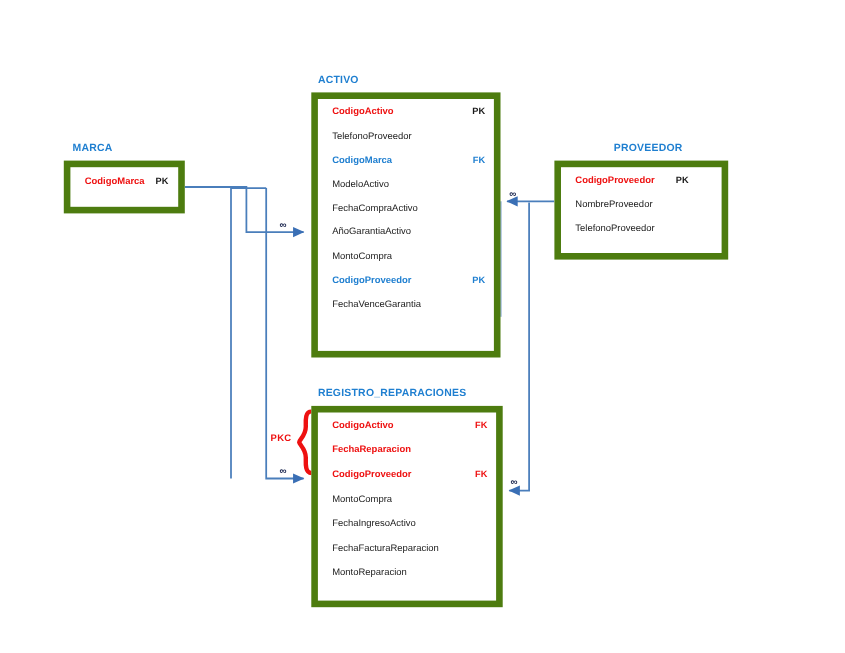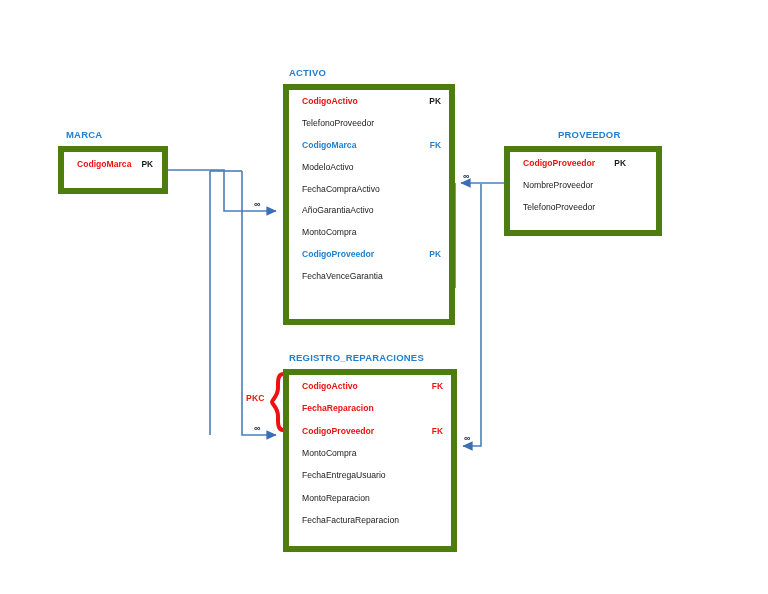--- a/index.html
+++ b/index.html
@@ -270,29 +270,29 @@
       </li>
       <li class="attr fkr">
         <span class="aname">CodigoProveedor</span>
         <span class="akey">FK</span>
       </li>
       <li class="attr plain">
         <span class="aname">MontoCompra</span>
         <span class="akey"></span>
       </li>
       <li class="attr plain">
-        <span class="aname">FechaEntregaUsuario</span>
+        <span class="aname">FechaIngresoActivo</span>
+        <span class="akey"></span>
+      </li>
+      <li class="attr plain">
+        <span class="aname">FechaFacturaReparacion</span>
         <span class="akey"></span>
       </li>
       <li class="attr plain">
         <span class="aname">MontoReparacion</span>
-        <span class="akey"></span>
-      </li>
-      <li class="attr plain">
-        <span class="aname">FechaFacturaReparacion</span>
         <span class="akey"></span>
       </li>
     </ul>
   </div>
 
   <div id="card-marca-activo" class="card">∞</div>
   <div id="card-marca-registro" class="card">∞</div>
   <div id="card-prov-activo" class="card">∞</div>
   <div id="card-prov-registro" class="card">∞</div>
 

